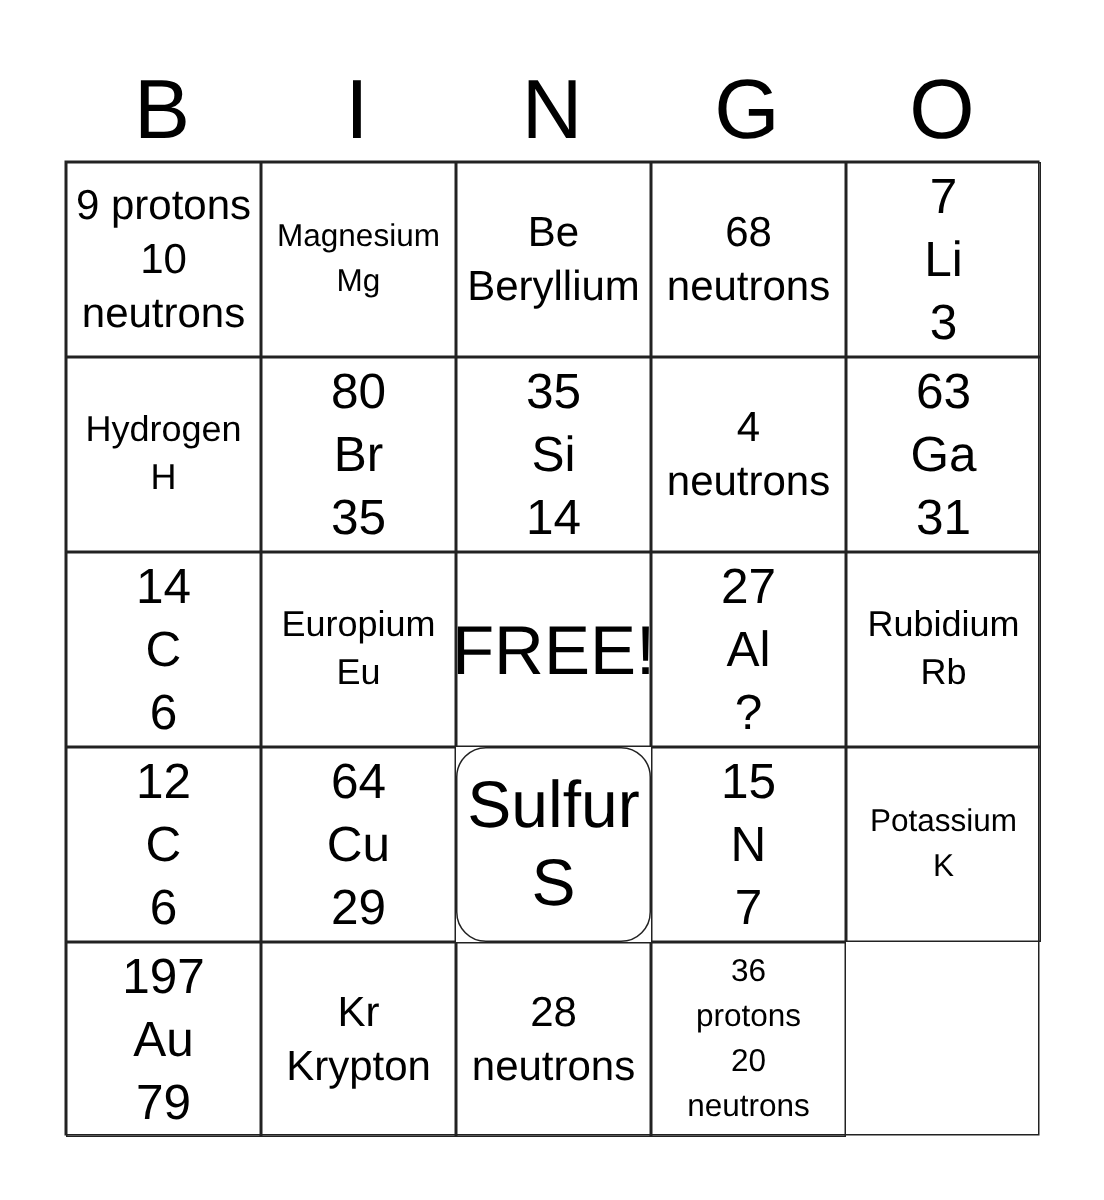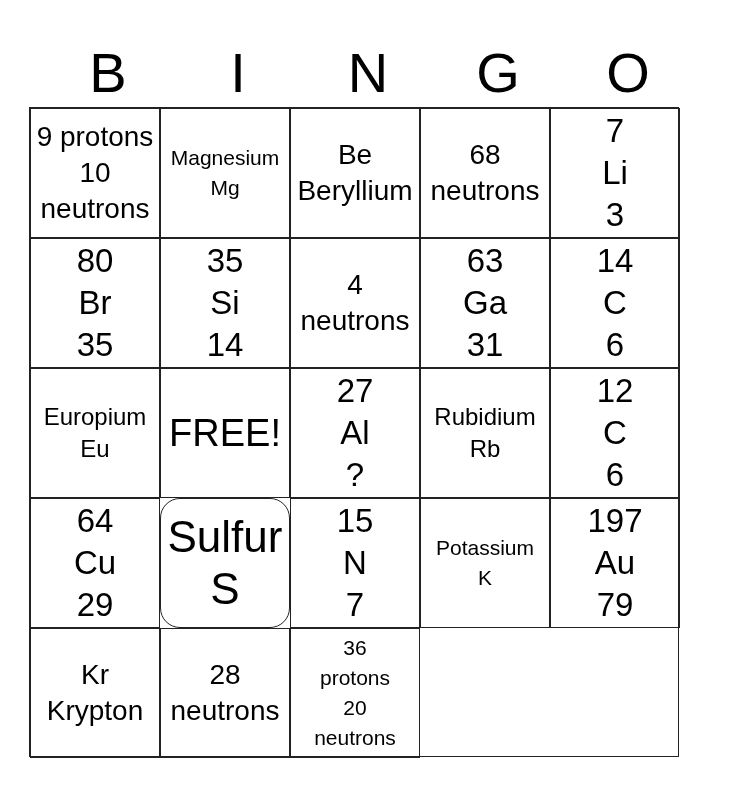--- a/index.html
+++ b/index.html
@@ -1,30 +1,30 @@
 <!DOCTYPE html>
 <html><head>
 <meta charset="utf-8">
 <style>
   html, body { margin:0; padding:0; background:#ffffff; }
   body { width:736px; height:800px; position:relative; overflow:hidden;
          font-family:"Liberation Sans", sans-serif; color:#000; }
   .header { position:absolute; left:43px; top:40px; width:650px; height:66px; display:flex; }
   .header-letter { width:130px; text-align:center; font-size:56px; line-height:66px; }
-  .grid { position:absolute; left:29px; top:107px; width:650px; height:650px;
+  .grid { position:absolute; left:43px; top:107px; width:650px; height:650px;
           display:grid; grid-template-columns:repeat(5,130px); grid-template-rows:repeat(5,130px);
           border:1px solid #222; box-sizing:border-box; }
   .cell { border:1px solid #222; display:flex; flex-direction:column; align-items:center;
           justify-content:center; text-align:center; box-sizing:border-box; overflow:hidden; }
   .line { display:block; white-space:nowrap; }
   .s-xs { font-size:21px; line-height:30px; }
   .s-sm { font-size:24px; line-height:32px; }
   .s-md { font-size:28px; line-height:36px; }
   .s-lg { font-size:33px; line-height:42px; }
-  .s-xl { font-size:38px; line-height:50px; }
+  .s-xl { font-size:46px; line-height:50px; }
   .s-xxl { font-size:44px; line-height:52px;border-radius:20px; }
 </style>
 </head>
 <body>
 
 <div class="header">
   <div class="header-letter">B</div>
   <div class="header-letter">I</div>
   <div class="header-letter">N</div>
   <div class="header-letter">G</div>
@@ -46,20 +46,24 @@
       <span class="line">Beryllium</span>
     </div>
     <div class="cell s-md">
       <span class="line">68</span>
       <span class="line">neutrons</span>
     </div>
     <div class="cell s-lg">
       <span class="line">7</span>
       <span class="line">Li</span>
       <span class="line">3</span>
+    </div>
+    <div class="cell s-sm">
+      <span class="line">Hydrogen</span>
+      <span class="line">H</span>
     </div>
     <div class="cell s-lg">
       <span class="line">80</span>
       <span class="line">Br</span>
       <span class="line">35</span>
     </div>
     <div class="cell s-lg">
       <span class="line">35</span>
       <span class="line">Si</span>
       <span class="line">14</span>

